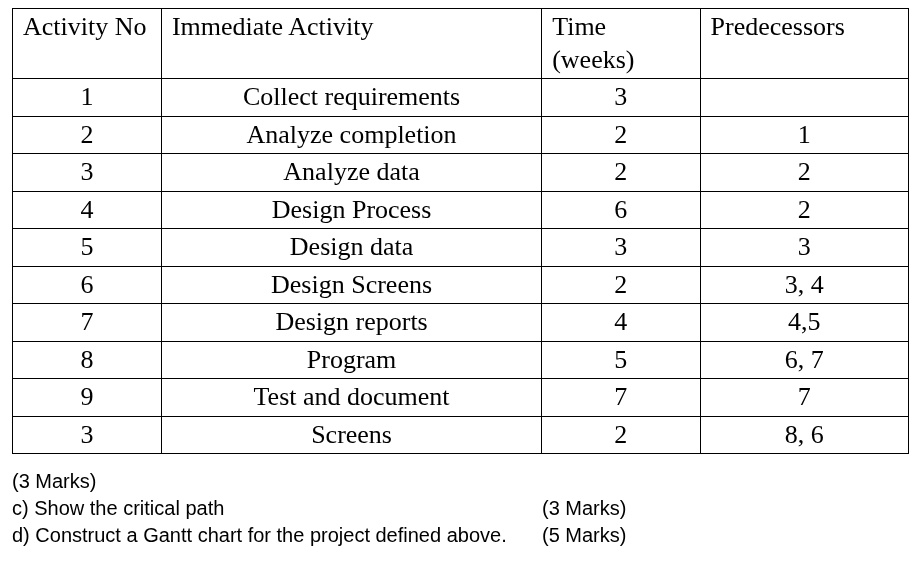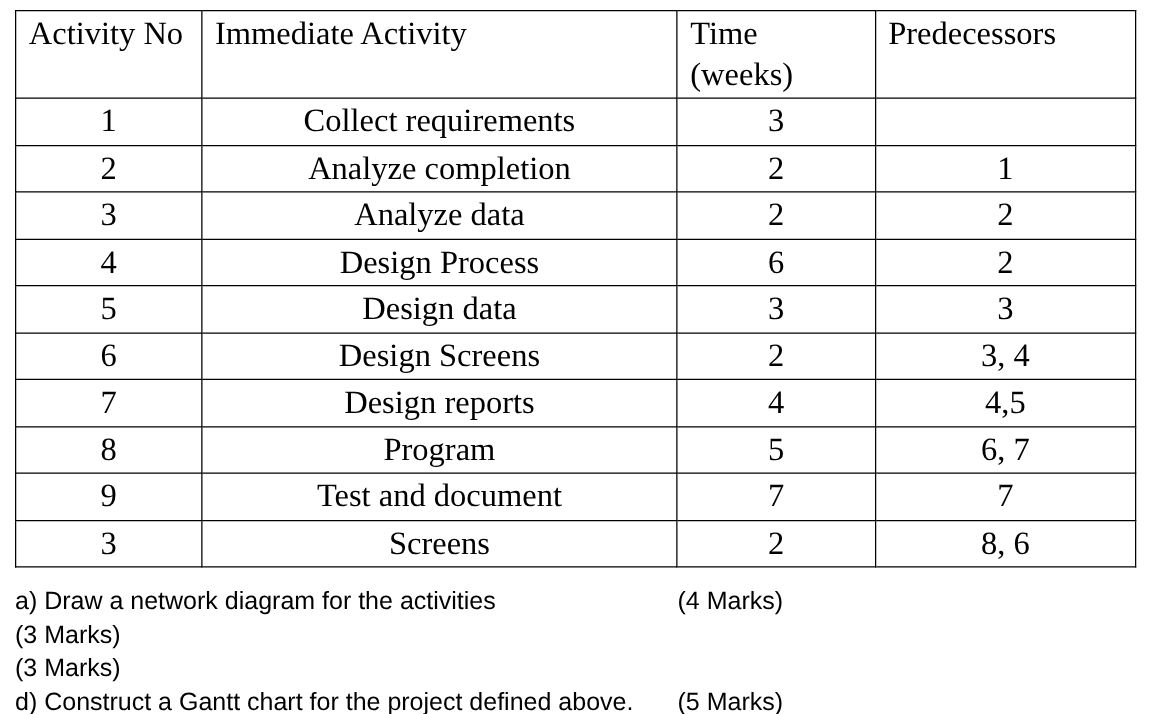--- a/index.html
+++ b/index.html
@@ -129,26 +129,23 @@
         <td class="col-no">3</td>
         <td class="col-act">Screens</td>
         <td class="col-time">2</td>
         <td class="col-pred">8, 6</td>
       </tr>
     </tbody>
 </table>
 
 <div class="questions" id="qlist">
     <div class="q-row">
-      <div class="q-text">a) Draw a network diagram for the activities</div>
-      <div class="q-marks">(4 Marks)</div>
-    </div>
-    <div class="q-row">
       <div class="q-marks">(3 Marks)</div>
     </div>
     <div class="q-row">
+      <div class="q-text">c) Show the critical path</div>
       <div class="q-marks">(3 Marks)</div>
     </div>
     <div class="q-row">
       <div class="q-text">d) Construct a Gantt chart for the project defined above.</div>
       <div class="q-marks">(5 Marks)</div>
     </div>
   </div>
 
 </body></html>

